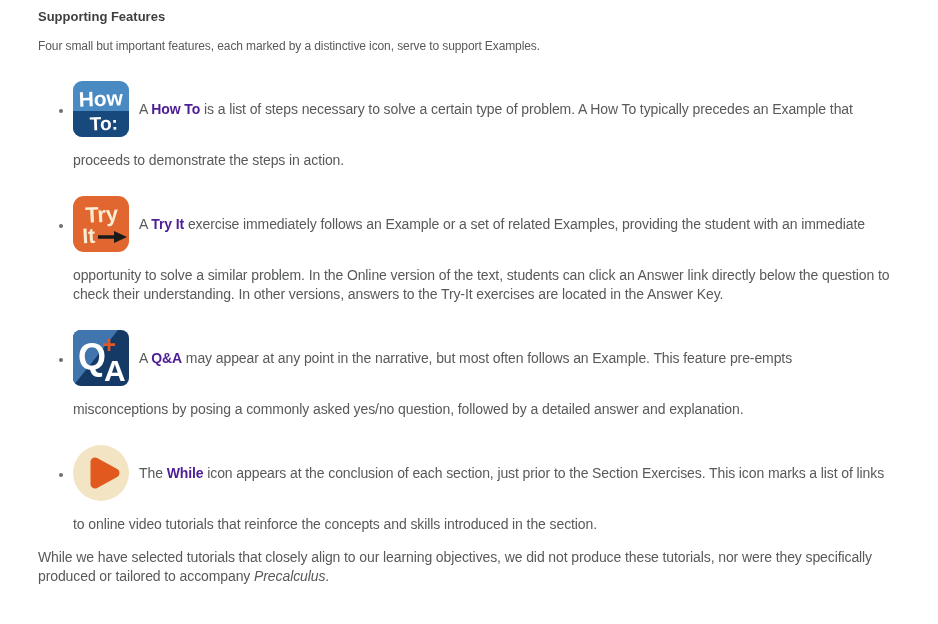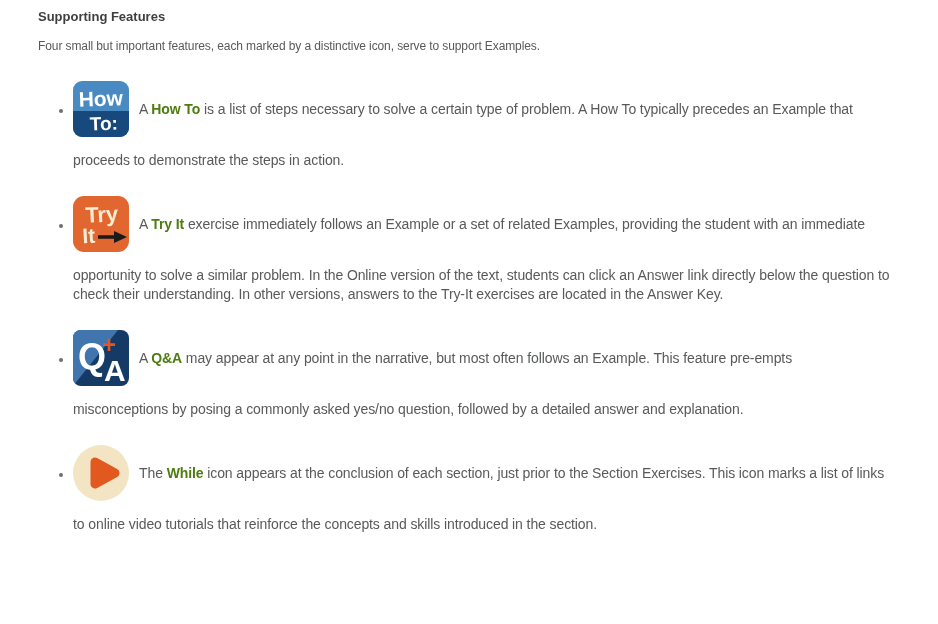--- a/index.html
+++ b/index.html
@@ -36,21 +36,21 @@
   }
   ul.features li::marker { color: #6d6e71; font-size: 12px; }
   .feature-icon {
     display: inline-block;
     width: 56px;
     height: 56px;
     margin: 12px 10px 14px 0;
     vertical-align: middle;
   }
   .feature-icon svg { display: block; width: 56px; height: 56px; }
-  b.term { font-weight: bold; color: #4d7c0f; }
+  b.term { font-weight: bold; color: #4c1d95; }
   .closing {
     margin-top: 12px;
     font-size: 14px;
     line-height: 19px;
     letter-spacing: -0.1px;
   }
   .closing i { font-style: italic; }
   .icon-label { font-family: "Liberation Sans", sans-serif; font-weight: bold; }
 </style>
 </head>
@@ -119,14 +119,15 @@
       <span class="feature-icon">
         <svg viewBox="0 0 56 56" xmlns="http://www.w3.org/2000/svg" aria-hidden="true">
           <circle cx="28" cy="28" r="28" fill="#f3e5c3"></circle>
           <polygon points="22,17 42,28 22,39" stroke-width="9" stroke-linejoin="round" fill="#e25920" stroke="#e25920"></polygon>
         </svg>
       </span><span><span>The </span><b class="term">While</b><span> icon appears at the conclusion of each section, just prior to the Section Exercises. This icon marks a list of links to online video tutorials that reinforce the concepts and skills introduced in the section.</span></span>
     </li>
 
   </ul>
 
+  <p class="closing"><span>While we have selected tutorials that closely align to our learning objectives, we did not produce these tutorials, nor were they specifically produced or tailored to accompany </span><i>Precalculus</i><span>.</span></p>
 
 </div>
 
 </body></html>

